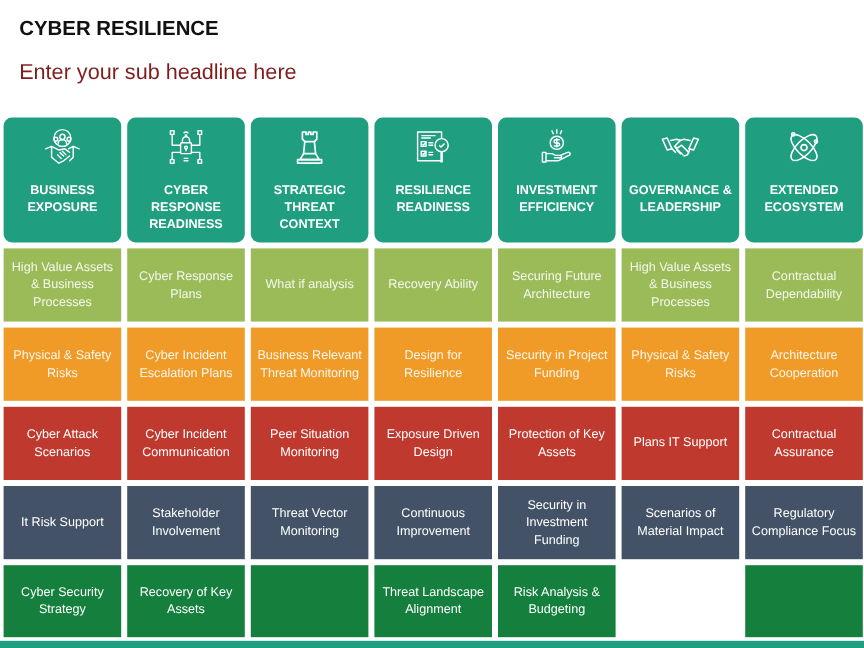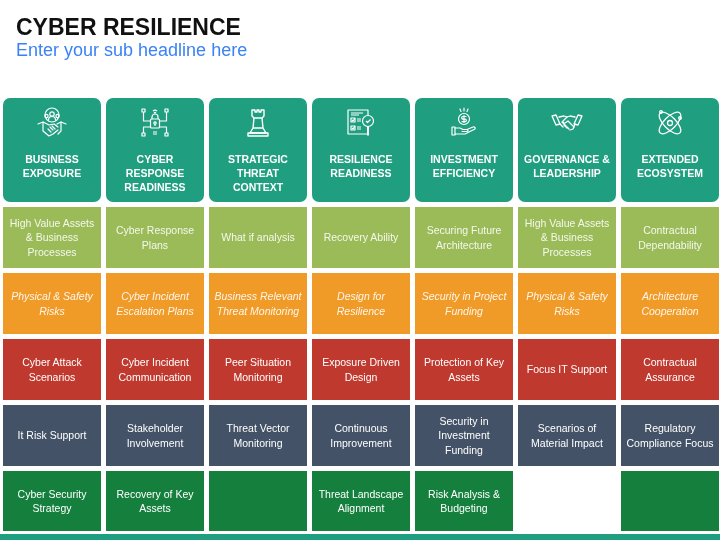--- a/index.html
+++ b/index.html
@@ -3,25 +3,25 @@
   <meta charset="utf-8">
   <style>
     html, body { margin: 0; padding: 0; }
     body {
       width: 720px; height: 540px; overflow: hidden; position: relative;
       background: #ffffff;
       font-family: "Liberation Sans", "DejaVu Sans", sans-serif;
     }
     .title {
       position: absolute; left: 16px; top: 14px;
-      font-size: 23px; font-weight: bold; color: #111111; letter-spacing: 0px;
+      font-size: 17px; font-weight: bold; color: #111111; letter-spacing: 0px;
     }
     .subtitle {
-      position: absolute; left: 16px; top: 40px;
-      font-size: 18px; color: #3b82f6;
+      position: absolute; left: 16px; top: 50px;
+      font-size: 18px; color: #7f1d1d;
     }
     .grid {
       position: absolute; left: 3px; top: 98px;
       display: grid;
       grid-template-columns: repeat(7, 98px);
       column-gap: 5px;
     }
     .col { display: flex; flex-direction: column; }
     .head {
       height: 104px; background: #1f9e80; border-radius: 7px;
@@ -34,21 +34,21 @@
       margin-top: 12px; font-size: 10.5px; font-weight: bold; text-align: center;
       line-height: 14px; text-transform: uppercase; padding: 0 2px;
     }
     .cell {
       height: 61px; margin-top: 5px;
       display: flex; align-items: center; justify-content: center;
       text-align: center; color: #ffffff; font-size: 10.5px; line-height: 14.5px;
       padding: 0 4px; box-sizing: border-box;
     }
     .r0 { background: #9bbb59; color: #f4f7ec; }
-    .r1 { background: #f09a28; color: #fff6ea; font-style: italic; }
+    .r1 { background: #f09a28; color: #fff6ea; }
     .r2 { background: #c0392f; }
     .r3 { background: #435266; }
     .r4 { background: #15803d; height: 60px; }
     .footer-bar {
       position: absolute; left: 0; top: 534px; width: 720px; height: 6px;
       background: #1f9e80;
     }
   </style>
 </head>
 <body>
@@ -182,21 +182,21 @@
           <path d="M9 11l5-1 3 1 3-1 5 1"></path>
           <path d="M17 11l-4 4a1.5 1.5 0 0 0 2 2l3-2 6 6"></path>
           <path d="M10 18l3 3M12 16l4 4M14 19l3 3M17 21l2 2"></path>
           <path d="M25 18l-2 5-3 1"></path>
         </svg>
       </div>
       <div class="label">GOVERNANCE &amp; LEADERSHIP</div>
     </div>
     <div class="cell r0">High Value Assets &amp; Business Processes</div>
     <div class="cell r1">Physical &amp; Safety Risks</div>
-    <div class="cell r2">Focus IT Support</div>
+    <div class="cell r2">Plans IT Support</div>
     <div class="cell r3">Scenarios of Material Impact</div>
   </div>
 
   <div class="col">
     <div class="head">
       <div class="icon">
         <svg viewBox="0 0 34 34" fill="none" stroke="#fff" stroke-width="1.3">
           <ellipse cx="17" cy="17" rx="14" ry="6" transform="rotate(45 17 17)"></ellipse>
           <ellipse cx="17" cy="17" rx="14" ry="6" transform="rotate(-45 17 17)"></ellipse>
           <circle cx="17" cy="17" r="2.5"></circle>

